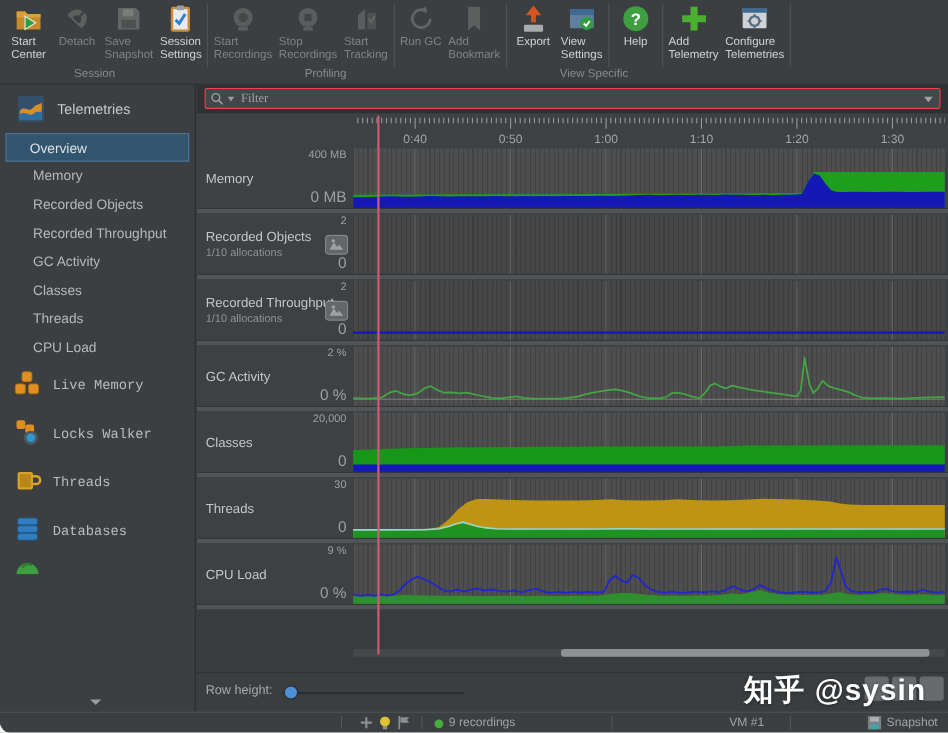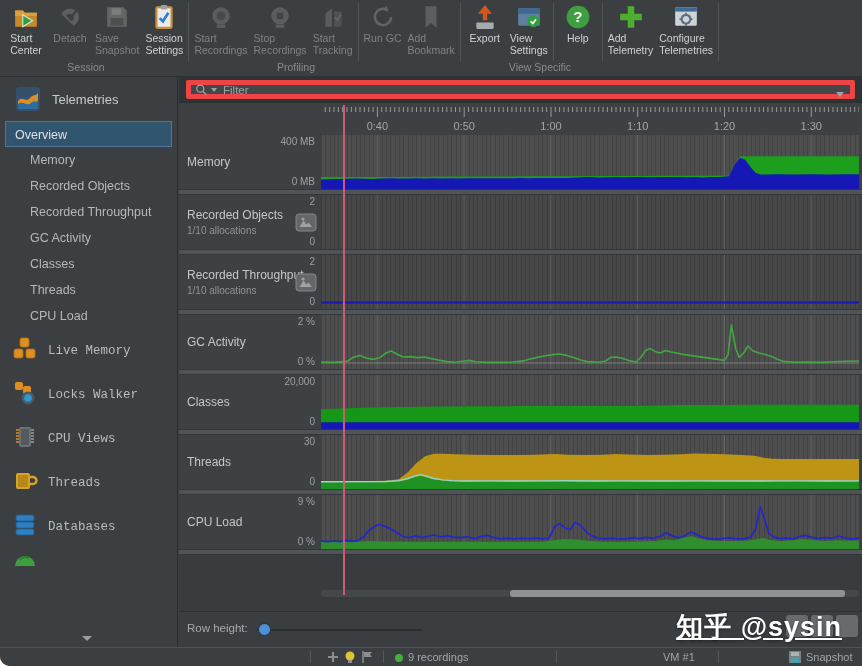--- a/index.html
+++ b/index.html
@@ -15,43 +15,43 @@
   .tb-item.disabled .tb-label{color:#7f8386;}
   .tb-item.disabled .tb-icon{filter:grayscale(1) brightness(.85) opacity(.55);}
   .tb-sep{width:1px;height:58px;background:#505456;margin:3px 2px 0 2px;}
   .tb-group-label{position:absolute;top:61px;font-size:10.5px;color:#878b8e;transform:translateX(-50%);}
   
   #sidebar{position:absolute;left:0;top:77px;width:178px;height:570px;background:#3c3f41;border-right:1px solid #2a2d2f;box-sizing:border-box;}
   .side-header{display:flex;align-items:center;height:44px;}
   .side-header svg{width:24px;height:24px;margin-left:16px;}
   .side-header-label{margin-left:12px;font-size:13px;color:#c8ccce;}
   .side-view{height:26px;line-height:26px;padding-left:30px;font-size:12.5px;color:#b4b8bb;cursor:default;}
-  .side-view.selected{background:#31546f;border:1px solid #52779b;box-sizing:border-box;margin:0 5px;padding-left:9px;color:#dde1e3;}
+  .side-view.selected{background:#31546f;border:1px solid #52779b;box-sizing:border-box;margin:0 5px;padding-left:21px;color:#dde1e3;}
   .side-section{height:44px;display:flex;align-items:center;cursor:default;}
   .side-section svg{width:26px;height:26px;margin-left:12px;}
   .side-section-label{margin-left:10px;font-size:12.5px;color:#b8bcbf;font-family:Liberation Mono, monospace;}
   .side-partial{height:20px;display:flex;align-items:flex-start;margin-top:2px;}
   .side-partial svg{width:26px;height:15px;margin-left:12px;}
   .side-more{position:absolute;left:82px;bottom:6px;width:0;height:0;border-left:5px solid transparent;border-right:5px solid transparent;border-top:5px solid #9a9ea1;}
   
   #content{position:absolute;left:179px;top:77px;width:683px;height:570px;background:#3e4143;}
   #filterbar{position:absolute;left:0;top:0;width:683px;height:26px;background:#303335;border-bottom:1px solid #2b2e30;box-sizing:border-box;}
-  #filter-input{position:absolute;left:7px;top:3px;width:669px;height:19px;background:#43474a;border:5px solid #ef4444;border-radius:2px;box-sizing:border-box;display:flex;align-items:center;}
+  #filter-input{position:absolute;left:7px;top:3px;width:669px;height:19px;background:#43474a;border:1px solid #ef4444;border-radius:2px;box-sizing:border-box;display:flex;align-items:center;font-family:Liberation Serif, serif;}
   #filter-input svg{width:14px;height:13px;margin-left:4px;}
   .filter-caret{width:0;height:0;border-left:3px solid transparent;border-right:3px solid transparent;border-top:4px solid #9da1a5;margin-left:2px;}
   #filter-placeholder{margin-left:6px;font-size:11.5px;color:#9da1a5;}
   .filter-arrow{position:absolute;right:6px;top:7px;width:0;height:0;border-left:4px solid transparent;border-right:4px solid transparent;border-top:5px solid #9da1a5;}
   #chart-panel{position:absolute;left:0;top:26px;width:683px;height:508px;background:#3e4143;overflow:hidden;}
   #ruler{position:absolute;left:142px;top:2px;}
   .trow{position:absolute;left:0;width:683px;height:54px;}
   .tlabel{position:absolute;left:0;top:0;width:142px;height:54px;}
   .tlabel .title{position:absolute;left:8px;font-size:12px;color:#c3c7ca;white-space:nowrap;}
   .tlabel .sub{position:absolute;left:8px;font-size:10px;color:#8f9396;white-space:nowrap;}
   .tlabel .scale-top{position:absolute;right:6px;top:1px;font-size:10px;color:#9ca0a3;}
-  .tlabel .scale-bottom{position:absolute;right:6px;bottom:2px;font-size:10px;color:#9ca0a3;}
+  .tlabel .scale-bottom{position:absolute;right:6px;bottom:2px;font-size:14px;color:#9ca0a3;}
   .tlabel .rec-btn{position:absolute;right:4px;top:18px;width:22px;height:19px;}
   .tchart{position:absolute;left:142px;top:0;width:538px;height:54px;background-color:#4e4e4e;
           background-image:repeating-linear-gradient(90deg,rgba(0,0,0,0.15) 0px,rgba(0,0,0,0.15) 1px,transparent 1px,transparent 4.34px);}
   .tchart.dim{background-color:#474747;}
   .tchart svg{position:absolute;left:0;top:0;}
   .tsplit{position:absolute;left:0;width:683px;height:6px;background:#515456;border-top:1px solid #34373a;border-bottom:1px solid #34373a;box-sizing:border-box;}
   #bottom-void{position:absolute;left:0;top:452px;width:683px;height:56px;background:#393c3e;}
   #redline{position:absolute;top:2px;width:2px;height:490px;background:#d05878;z-index:6;}
   #hscroll-track{position:absolute;left:142px;top:487px;width:538px;height:7px;background:#45484a;border-radius:3px;}
   #hscroll-thumb{position:absolute;left:189px;top:0;width:335px;height:7px;background:#8f9294;border-radius:3px;}
@@ -62,21 +62,21 @@
   
   #statusbar{position:absolute;left:0;bottom:0;width:862px;height:19px;background:#3c3f41;border-top:1px solid #4e5254;box-sizing:border-box;font-size:11px;color:#a0a4a7;}
   .sb-sep{position:absolute;top:3px;width:1px;height:12px;background:#55585a;}
   .sb-icon{position:absolute;top:2px;width:14px;height:14px;}
   .sb-icon svg{width:14px;height:14px;display:block;}
   .sb-text{position:absolute;top:3px;white-space:nowrap;}
   #rec-dot{position:absolute;top:6px;width:8px;height:8px;border-radius:50%;background:#47ad3d;}
   
   #wm-squares div{position:absolute;width:22px;height:22px;border-radius:3px;background:#94979a;opacity:.5;}
   #watermark{position:absolute;right:20px;top:609px;font-size:27px;font-weight:bold;color:#fff;
-             text-shadow:0 1px 3px rgba(0,0,0,.45);letter-spacing:1px;z-index:9;text-decoration:underline;}
+             text-shadow:0 1px 3px rgba(0,0,0,.45);letter-spacing:1px;z-index:9;}
 </style>
 </head>
 <body>
 
 <div id="app">
   <div id="toolbar">
       <div class="tb-item">
         <div class="tb-icon">
           <svg viewBox="0 0 24 24">
             <path d="M2 6h7l2 2h11v13H2z" fill="#c68a2a"></path>
@@ -254,33 +254,20 @@
         <div class="side-section">
           <span><svg viewBox="0 0 26 26">
               <g fill="#e08e1f">
                 <rect x="3" y="2" width="8" height="8" rx="2"></rect>
                 <rect x="11" y="6" width="8" height="8" rx="2"></rect>
               </g>
               <circle cx="16" cy="18" r="6.5" fill="#4a5a66"></circle>
               <circle cx="16" cy="18" r="3.8" fill="#2e9ad0"></circle>
             </svg></span>
           <span class="side-section-label">Locks Walker</span>
-        </div>
-        <div class="side-section">
-          <span><svg viewBox="0 0 26 26">
-              <rect x="7" y="3" width="12" height="20" rx="2" fill="#6b7076"></rect>
-              <rect x="9" y="5" width="8" height="16" fill="#555a60"></rect>
-              <g stroke="#d88f28" stroke-width="1.4">
-                <path d="M4 6h3M4 9h3M4 12h3M4 15h3M4 18h3"></path>
-              </g>
-              <g stroke="#9aa0a5" stroke-width="1.4">
-                <path d="M19 6h3M19 9h3M19 12h3M19 15h3M19 18h3"></path>
-              </g>
-            </svg></span>
-          <span class="side-section-label">CPU Views</span>
         </div>
         <div class="side-section">
           <span><svg viewBox="0 0 26 26">
               <rect x="4" y="5" width="14" height="16" rx="2" fill="#d8a425"></rect>
               <rect x="6" y="7" width="10" height="12" fill="#b8871a"></rect>
               <path d="M18 9h3a3 3 0 0 1 0 7h-3" fill="none" stroke="#d8a425" stroke-width="2.4"></path>
             </svg></span>
           <span class="side-section-label">Threads</span>
         </div>
         <div class="side-section">

